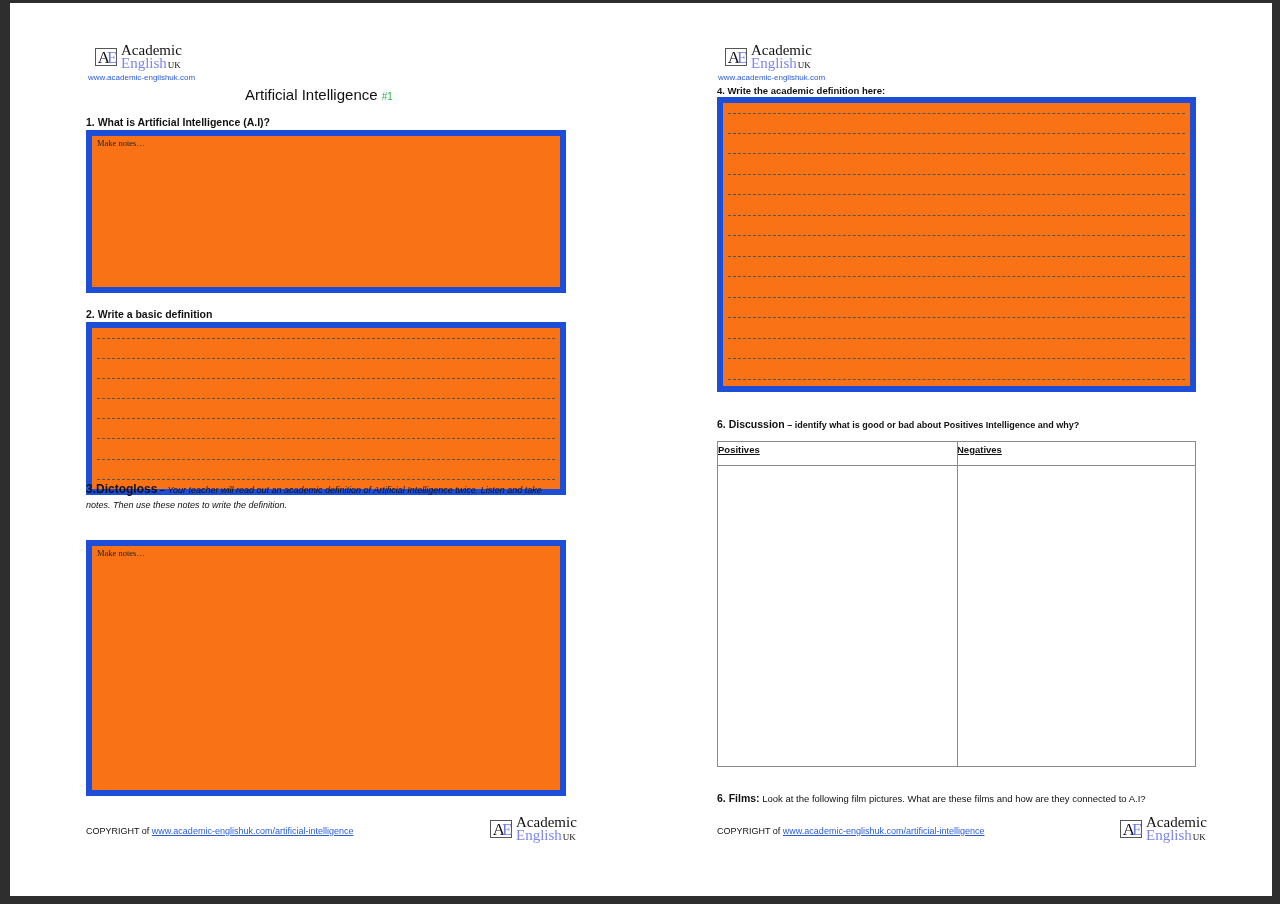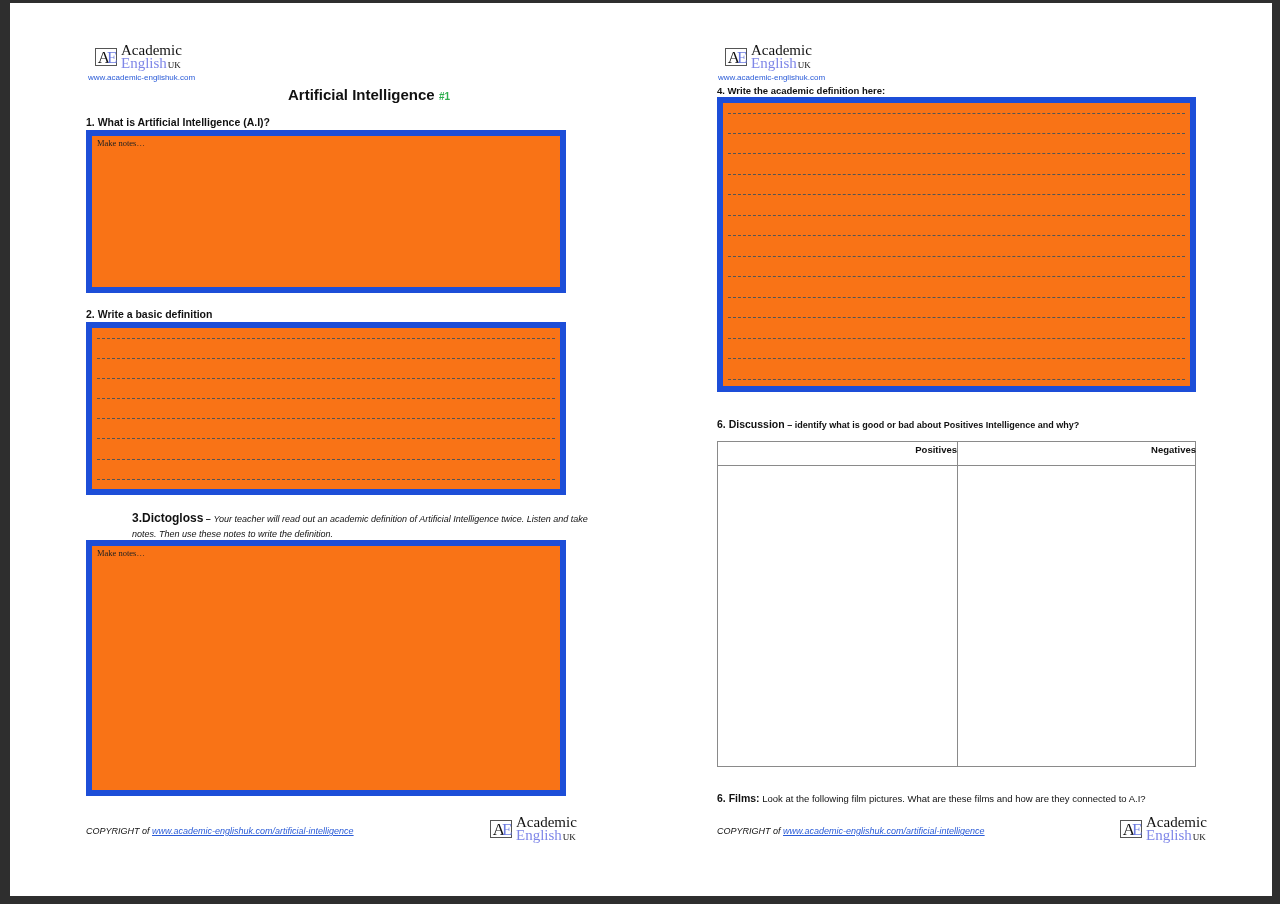--- a/index.html
+++ b/index.html
@@ -9,31 +9,31 @@
   .abs { position:absolute; }
   .logo { position:absolute; width:92px; height:28px; }
   .logo .ae { position:absolute; left:0; top:5px; width:22px; height:18px; border:1px solid #555;
               font-family:"Liberation Serif", serif; font-size:17px; line-height:18px; text-align:center;
               letter-spacing:-3px; color:#111; box-sizing:border-box; background:#fff; }
   .logo .ae span { color:#6b7be0; }
   .logo .l1 { position:absolute; left:26px; top:-1px; font-family:"Liberation Serif", serif; font-size:15px; color:#111; white-space:nowrap; }
   .logo .l2 { position:absolute; left:26px; top:12px; font-family:"Liberation Serif", serif; font-size:15px; color:#7e86e8; white-space:nowrap; }
   .logo .l2 b { font-size:9px; color:#111; font-weight:normal; margin-left:1px; }
   .url { font-size:8px; color:#2a5bd7; white-space:nowrap; }
-  .title { font-size:15px; font-weight:bold; white-space:nowrap;margin-left:43px; }
+  .title { font-size:15px; font-weight:normal; white-space:nowrap; }
   .title .num { font-size:10px; color:#2eae4e; }
   .qh { font-size:10.5px; font-weight:bold; white-space:nowrap; }
   .qh .sub { font-weight:bold; font-size:9px; }
   .box { position:absolute; border:6px solid #1d4ed8; box-sizing:border-box; background:#f97316;font-family:Liberation Serif, serif; }
   .box .hint { position:absolute; left:5px; top:2px; font-size:8.5px; color:#222; }
   .line { position:absolute; left:5px; right:5px; height:0; border-top:1px dashed #555; }
-  .foot { font-size:9px; white-space:nowrap; color:#111;font-style:italic; }
+  .foot { font-size:9px; white-space:nowrap; color:#111; }
   .foot a { color:#2a5bd7; text-decoration:underline; }
   .tbl { position:absolute; border:1px solid #8a8a8a; box-sizing:border-box; }
-  .tbl .th { position:absolute; top:0; height:23px; line-height:16px; font-size:9.5px; font-weight:bold; text-align:right; }
+  .tbl .th { position:absolute; top:0; height:23px; line-height:16px; font-size:9.5px; font-weight:bold; text-align:left;text-decoration:underline; }
   .tbl .hr { position:absolute; left:0; right:0; top:23px; border-top:1px solid #8a8a8a; }
   .tbl .vr { position:absolute; top:0; bottom:0; border-left:1px solid #8a8a8a; }
   .dict { font-size:9px; line-height:15px; white-space:normal; width:480px; }
   .films { font-size:9.5px; white-space:nowrap; }
 </style>
 </head>
 <body>
 
 <div class="sheet"></div>
 
@@ -58,21 +58,21 @@
   <div class="line" style="top:10px"></div>
   <div class="line" style="top:30px"></div>
   <div class="line" style="top:50px"></div>
   <div class="line" style="top:70px"></div>
   <div class="line" style="top:90px"></div>
   <div class="line" style="top:110px"></div>
   <div class="line" style="top:131px"></div>
   <div class="line" style="top:151px"></div>
 </div>
 
-<div class="abs dict" style="left:86px; top:511px;margin-left:46px;">
+<div class="abs dict" style="left:86px; top:482px;">
   <span class="qh" style="font-size:12px">3.Dictogloss</span><b> – </b><i>Your teacher will read out an academic definition of Artificial Intelligence twice. Listen and take notes. Then use these notes to write the definition.</i>
 </div>
 <div class="box" style="left:86px; top:540px; width:480px; height:256px;">
   <div class="hint">Make notes…</div>
 </div>
 
 <div class="abs foot" style="left:86px; top:826px;">
   <span>COPYRIGHT of </span><a>www.academic-englishuk.com/artificial-intelligence</a>
 </div>
 <div class="logo" style="left:490px; top:815px;">

